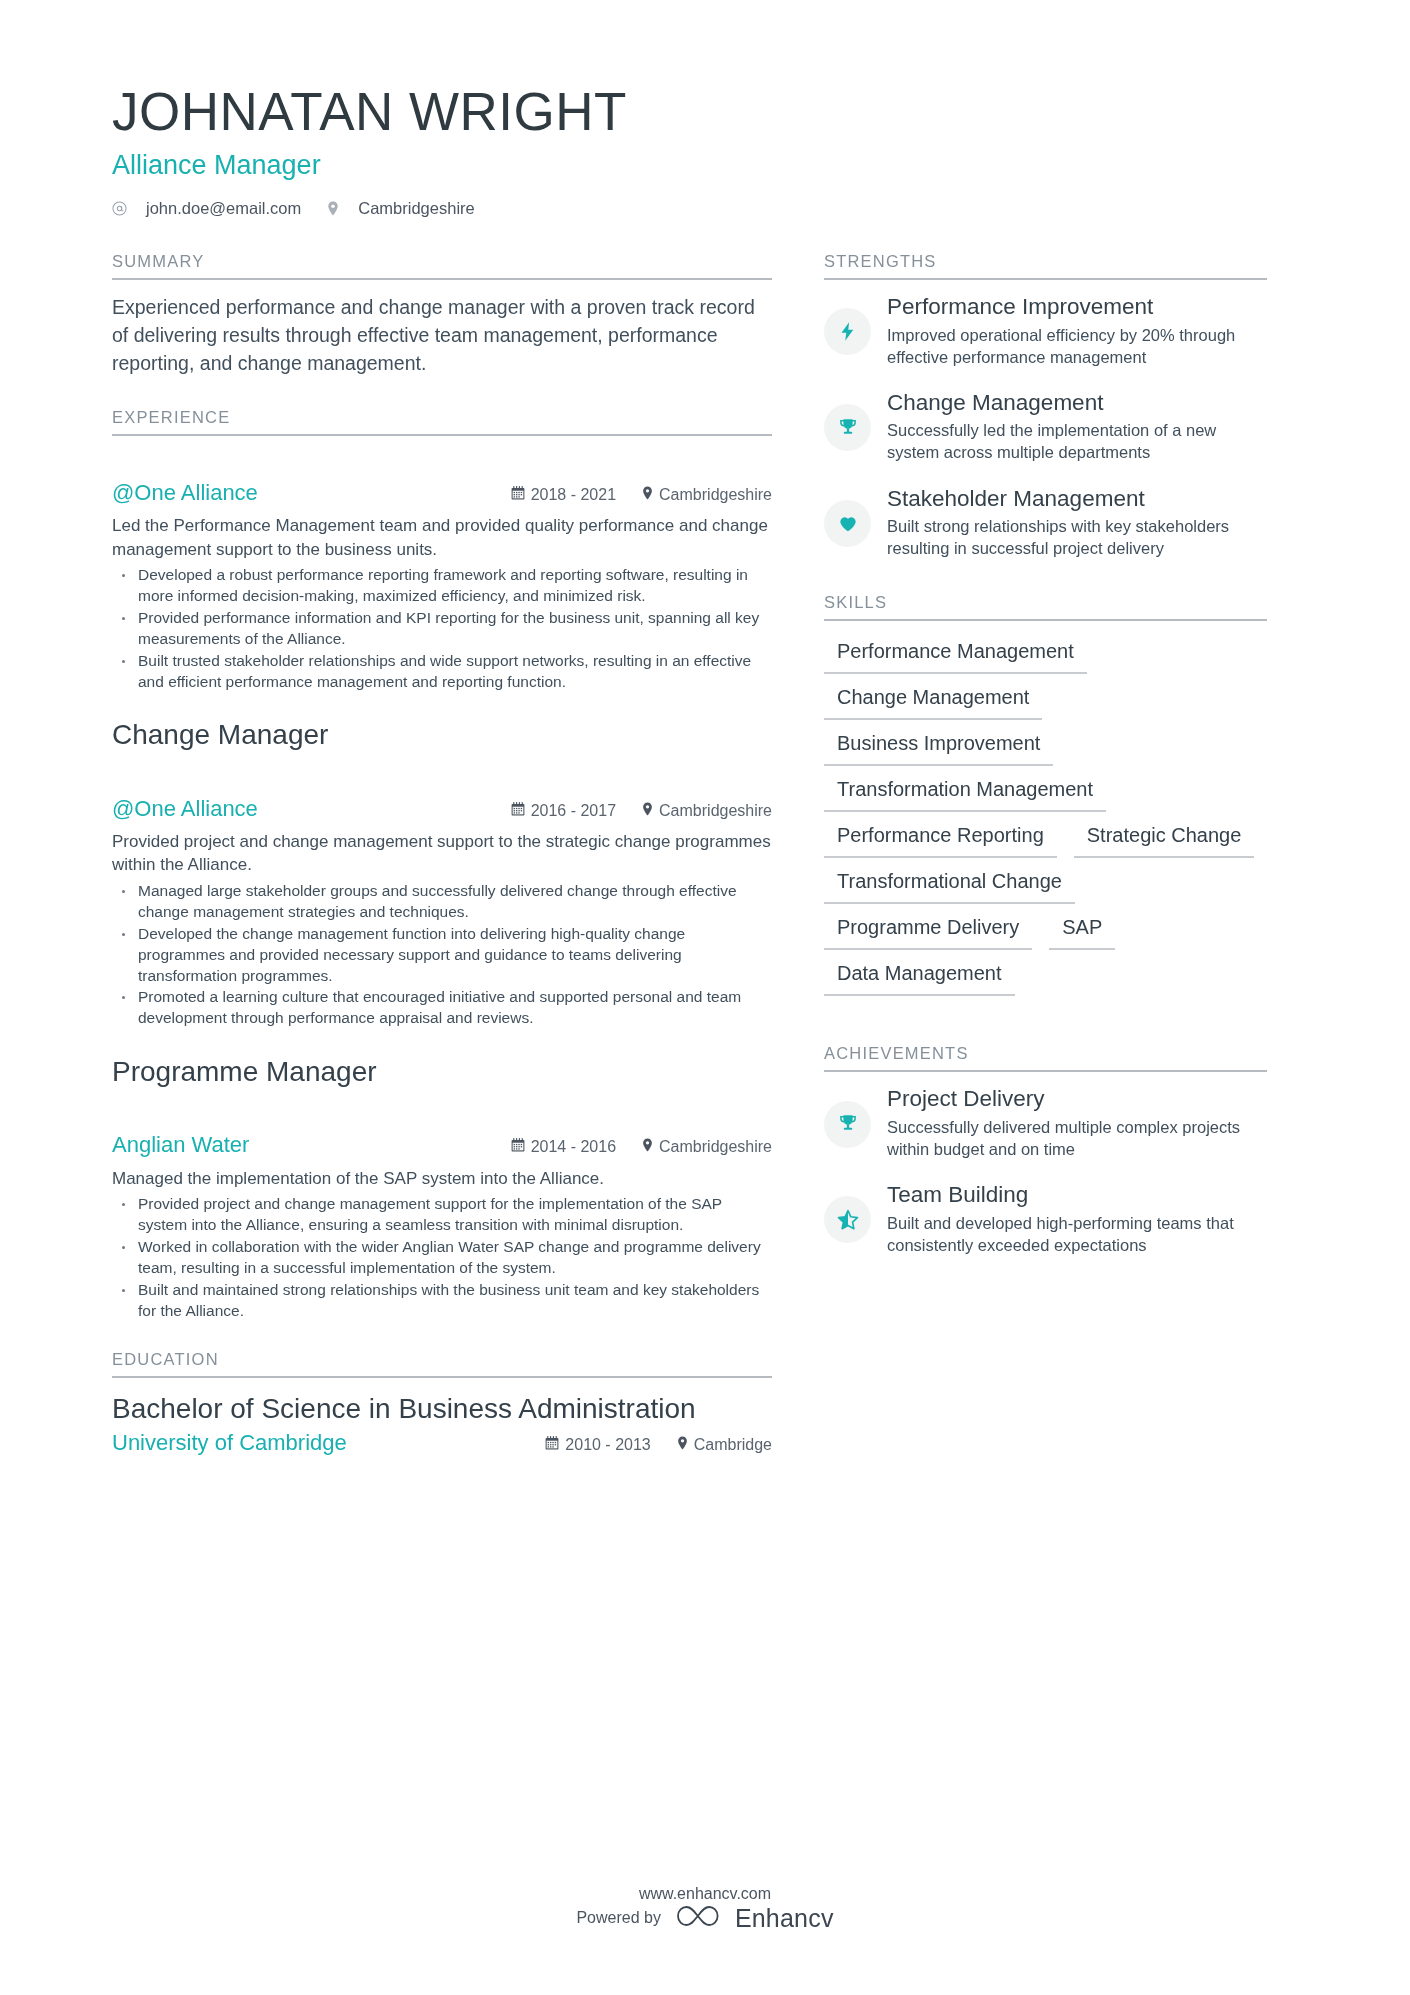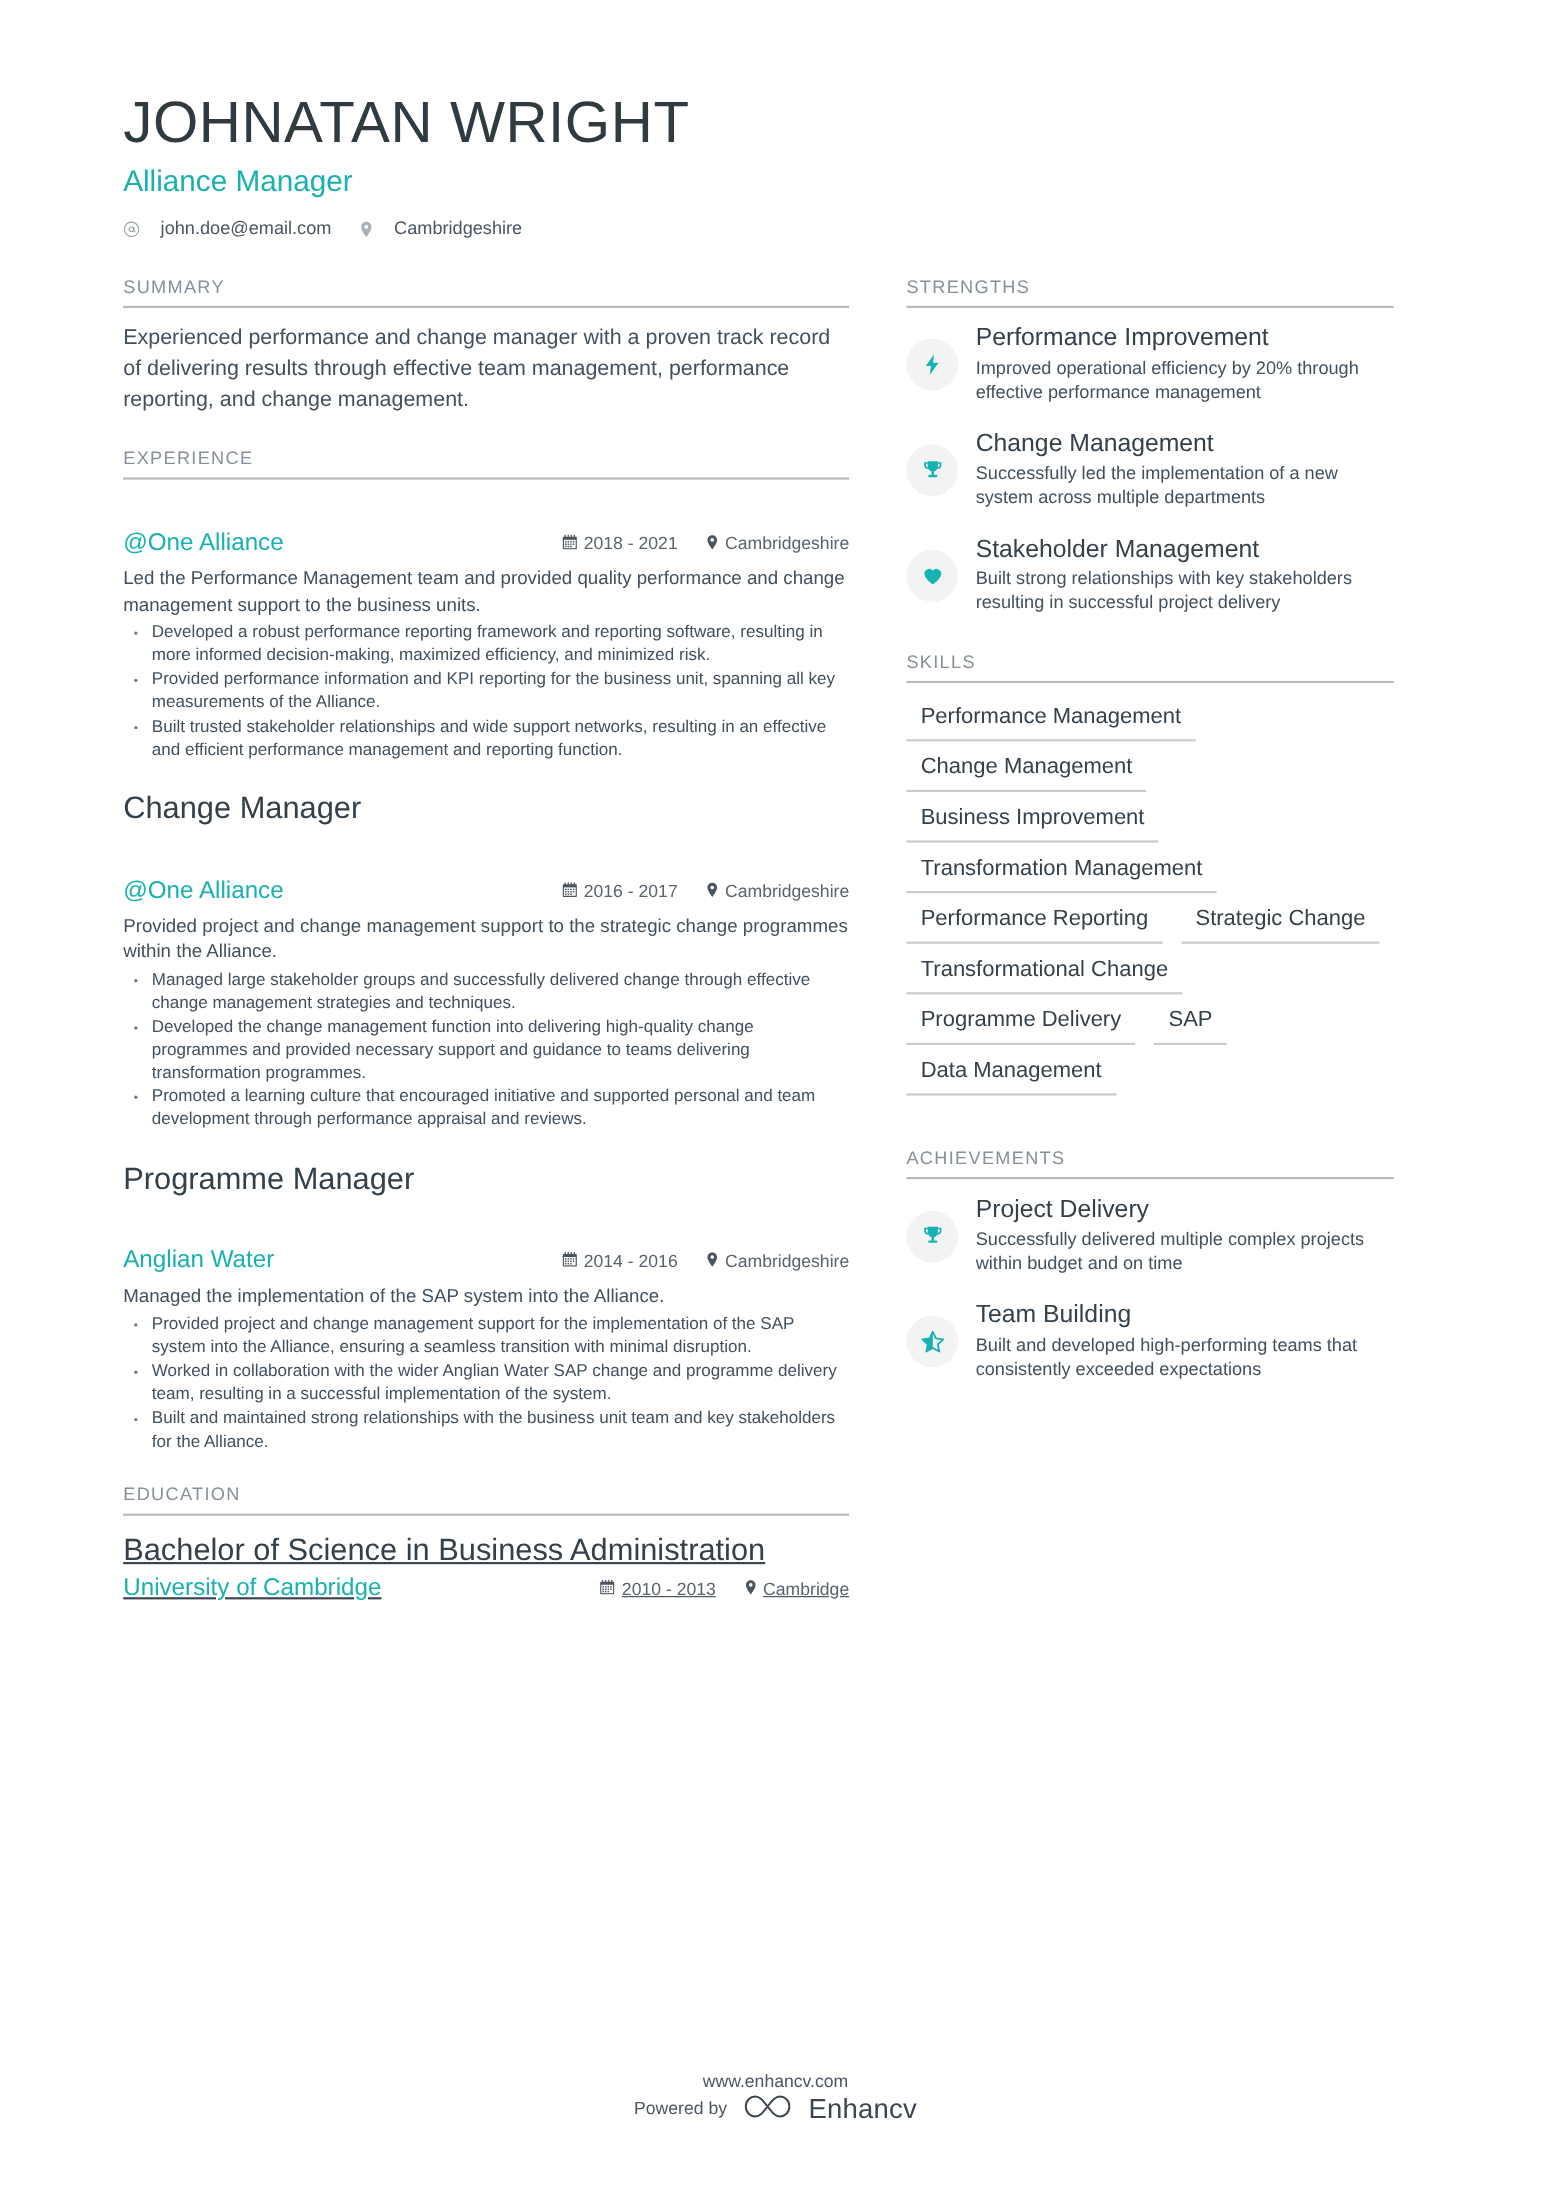--- a/index.html
+++ b/index.html
@@ -128,21 +128,21 @@
     position: absolute;
     left: 10px;
     top: 9px;
     width: 3px;
     height: 3px;
     border-radius: 50%;
     background: #6e7883;
   }
 
   
-  .edu-item { margin-bottom: 10px; text-decoration: underline; }
+  .edu-item { margin-bottom: 10px; }
   .edu-degree {
     font-size: 28px;
     font-weight: 400;
     color: #34404a;
     margin: 0 0 5px 0;
     line-height: 1.2;
   }
   .edu-meta-row { display: flex; align-items: baseline; }
   .edu-school {
     font-size: 22px;

